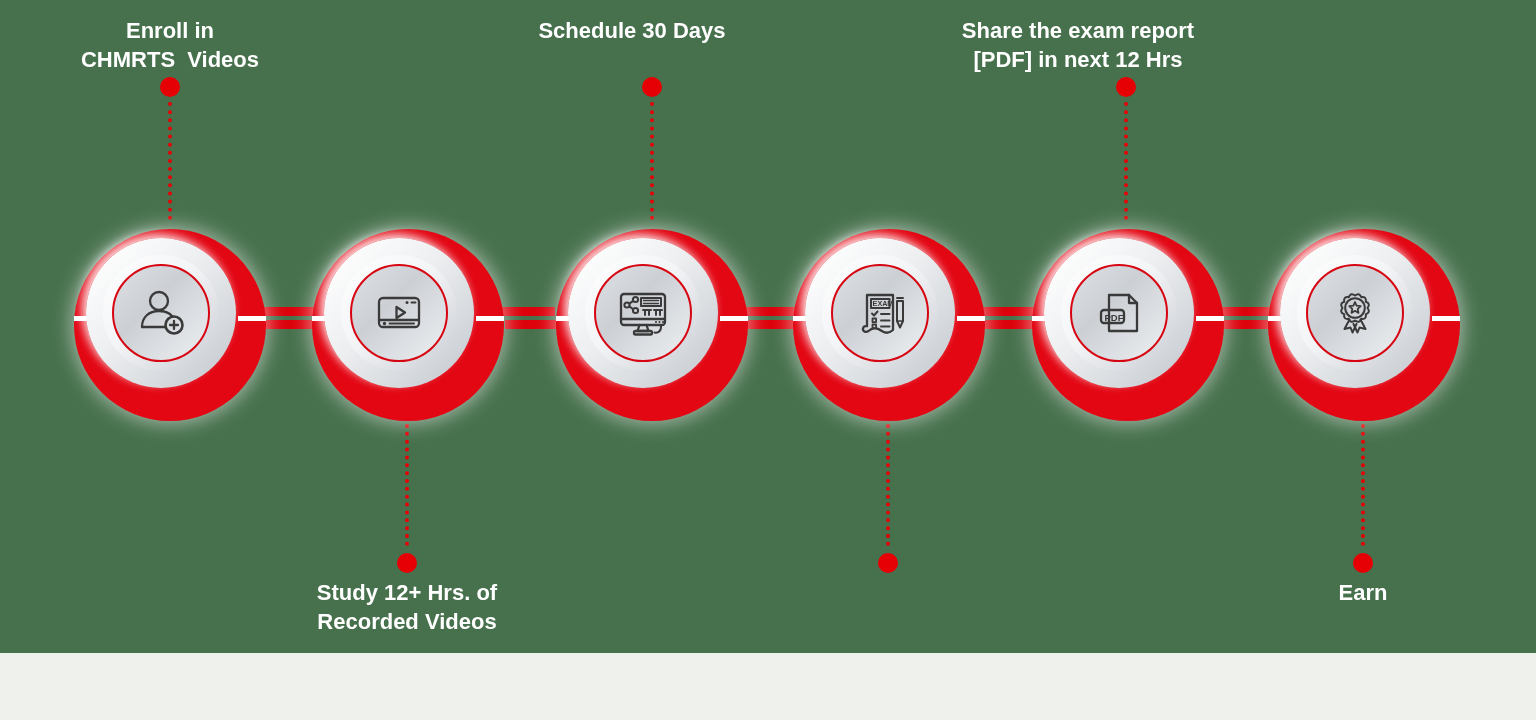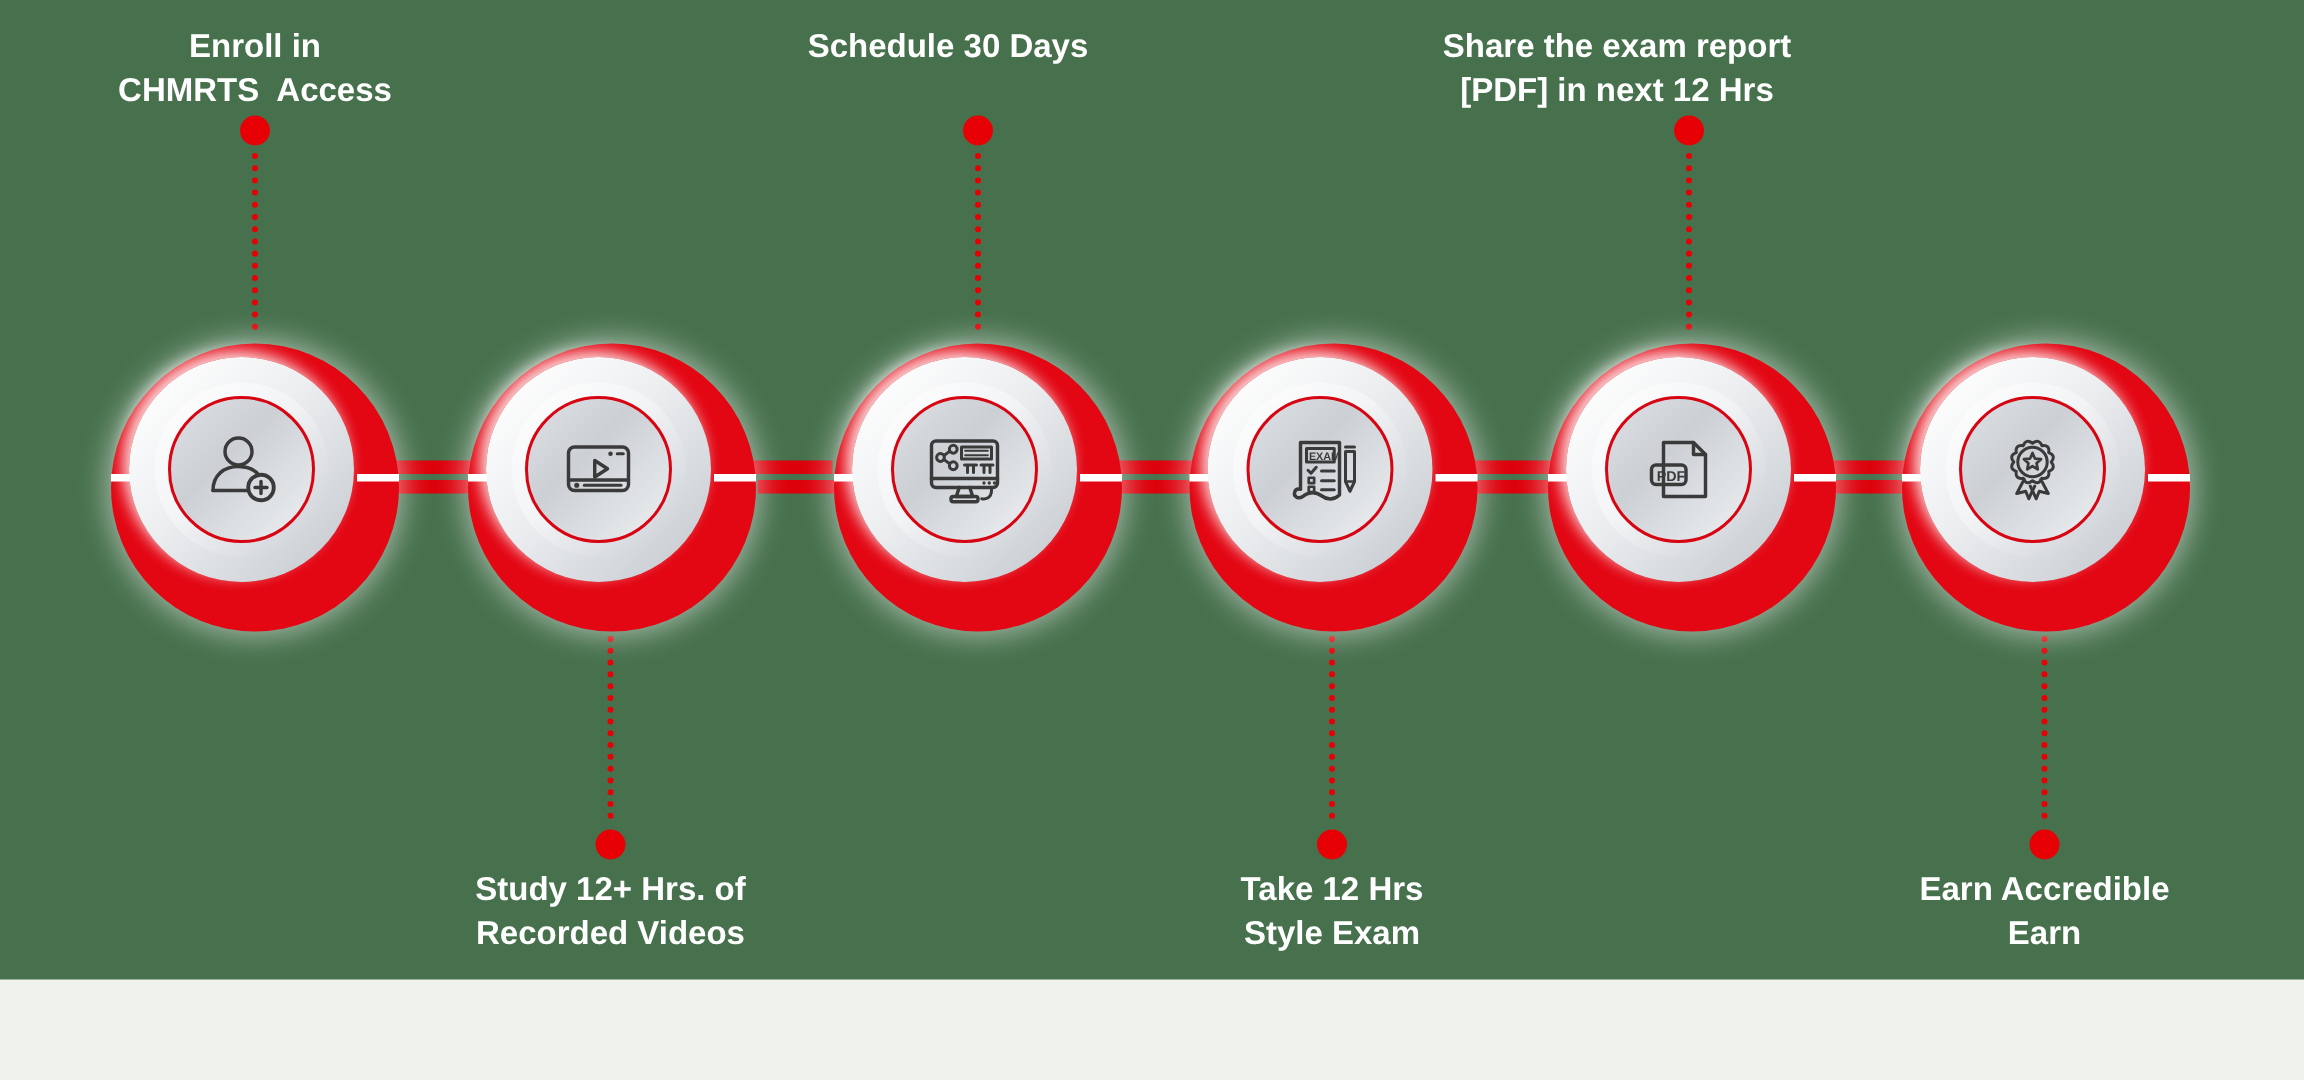--- a/index.html
+++ b/index.html
@@ -58,40 +58,35 @@
   .ico-fill{ fill:#3a3a3a; stroke:none; }
   .ico-text{ fill:#3a3a3a; stroke:none; font-family:"Liberation Sans",sans-serif; font-weight:bold; }
 </style>
 </head>
 <body>
 
 <div class="canvas">
 
   <div class="label" style="left:20px; top:16px;">
     <span class="label-line">Enroll in</span>
-    <span class="label-line">CHMRTS  Access</span>
+    <span class="label-line">CHMRTS  Videos</span>
   </div>
   <div class="label" style="left:482px; top:16px;">
     <span class="label-line">Schedule 30 Days</span>
   </div>
   <div class="label" style="left:928px; top:16px;">
     <span class="label-line">Share the exam report</span>
     <span class="label-line">[PDF] in next 12 Hrs</span>
   </div>
 
   <div class="label" style="left:257px; top:578px;">
     <span class="label-line">Study 12+ Hrs. of</span>
     <span class="label-line">Recorded Videos</span>
   </div>
-  <div class="label" style="left:738px; top:578px;">
-    <span class="label-line">Take 12 Hrs</span>
-    <span class="label-line">Style Exam</span>
-  </div>
   <div class="label" style="left:1213px; top:578px;">
-    <span class="label-line">Earn Accredible</span>
     <span class="label-line">Earn</span>
   </div>
 
   <div class="tdot" style="left:160px;  top:77px;"></div>
   <div class="vdots" style="left:168px;  top:102px; height:118px;"></div>
   <div class="tdot" style="left:642px;  top:77px;"></div>
   <div class="vdots" style="left:650px;  top:102px; height:118px;"></div>
   <div class="tdot" style="left:1116px; top:77px;"></div>
   <div class="vdots" style="left:1124px; top:102px; height:118px;"></div>
 

